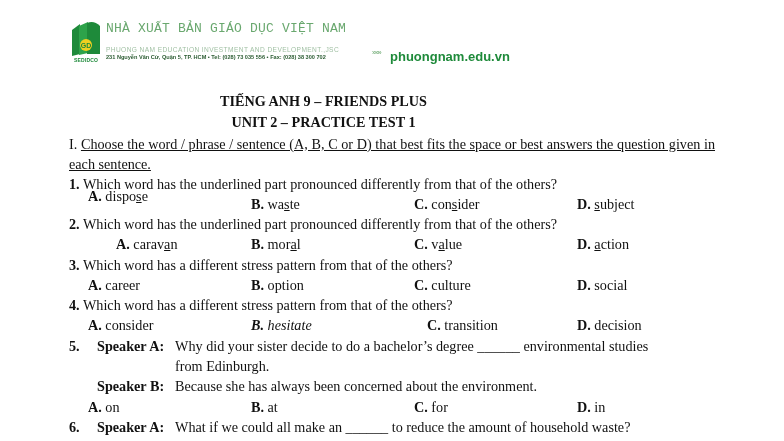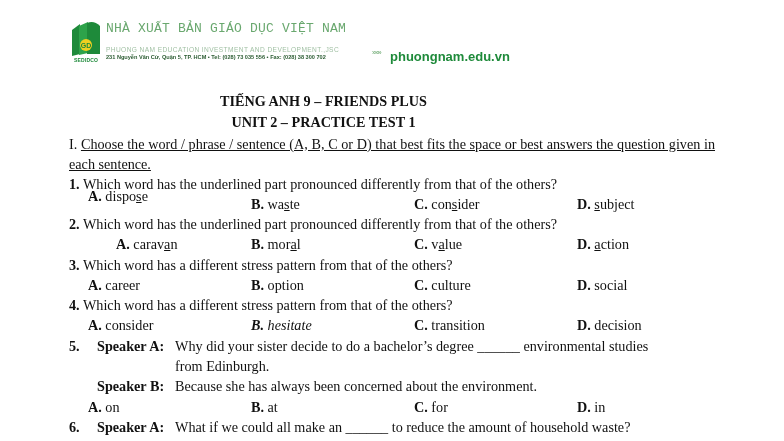--- a/index.html
+++ b/index.html
@@ -82,21 +82,21 @@
 <div class="line opt" style="left:251px; top:275px;"><b>B.</b> <span>option</span></div>
 <div class="line opt" style="left:414px; top:275px;"><b>C.</b> <span>culture</span></div>
 <div class="line opt" style="left:577px; top:275px;"><b>D.</b> <span>social</span></div>
 
 <div class="line" style="left:69px; top:295px;">
   <span class="qnum">4.</span>
   <span>Which word has a different stress pattern from that of the others?</span>
 </div>
 <div class="line opt" style="left:88px; top:315px;"><b>A.</b> <span>consider</span></div>
 <div class="line opt" style="left:251px; top:315px;font-style:italic;"><b>B.</b> <span>hesitate</span></div>
-<div class="line opt" style="left:414px; top:315px;"><b>C.</b> <span>transition</span></div>
+<div class="line opt" style="left:427px; top:315px;"><b>C.</b> <span>transition</span></div>
 <div class="line opt" style="left:577px; top:315px;"><b>D.</b> <span>decision</span></div>
 
 <div class="line" style="left:69px; top:336px;">
   <span class="qnum">5.</span>
 </div>
 <div class="line spk" style="left:97px; top:336px;">Speaker A:</div>
 <div class="line" style="left:175px; top:336px;">Why did your sister decide to do a bachelor’s degree ______ environmental studies</div>
 <div class="line" style="left:175px; top:356px;">from Edinburgh.</div>
 <div class="line spk" style="left:97px; top:376px;">Speaker B:</div>
 <div class="line" style="left:175px; top:376px;">Because she has always been concerned about the environment.</div>

